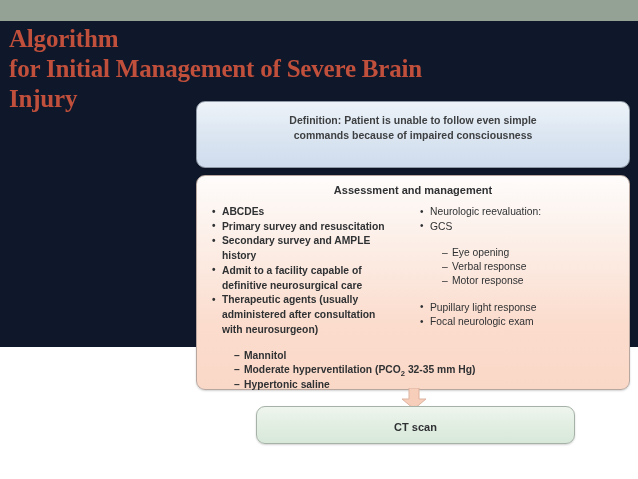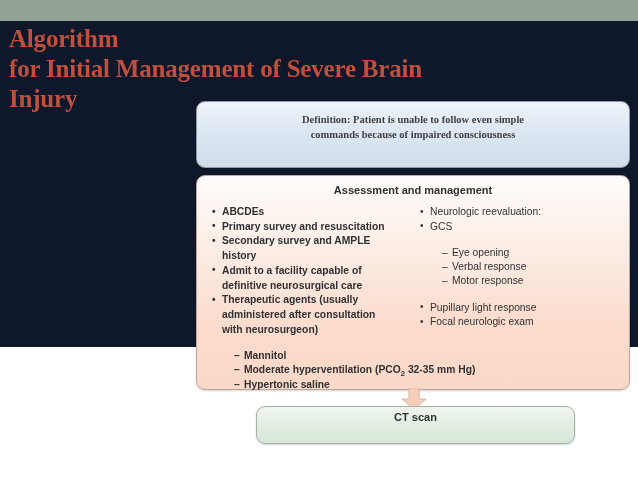--- a/index.html
+++ b/index.html
@@ -47,21 +47,21 @@
     border-color:#8f9aa6;
   }
   #def-text{
     position:absolute;left:0;right:0;top:11px;
     text-align:center;
     font-size:10.5px;
     font-weight:bold;
     line-height:14.5px;
     color:#3d3f41;
   }
-  #def-text span{display:block;font-family:Liberation Serif, serif;}
+  #def-text span{display:block;}
 
   
   #assess-box{
     left:0;top:74px;width:434px;height:215px;
     background:linear-gradient(to bottom,#fefcfb 0%,#fcefe8 30%,#fbdccd 70%,#fad8c8 100%);
     border-color:#b7a79f;
   }
   #assess-title{
     position:absolute;left:0;right:0;top:8px;
     text-align:center;
@@ -111,21 +111,21 @@
     position:absolute;left:205px;top:287px;width:26px;height:22px;
   }
 
   
   #ct-box{
     left:60px;top:305px;width:319px;height:38px;
     background:linear-gradient(to bottom,#eef5ee 0%,#e2eee2 50%,#d7e8d9 100%);
     border-color:#a6b2a7;
   }
   #ct-text{
-    position:absolute;left:0;right:0;top:4px;
+    position:absolute;left:0;right:0;top:14px;
     text-align:center;
     font-size:11px;
     font-weight:bold;
     color:#2f3133;
   }
 </style>
 </head>
 <body>
 
 <div id="slide">

